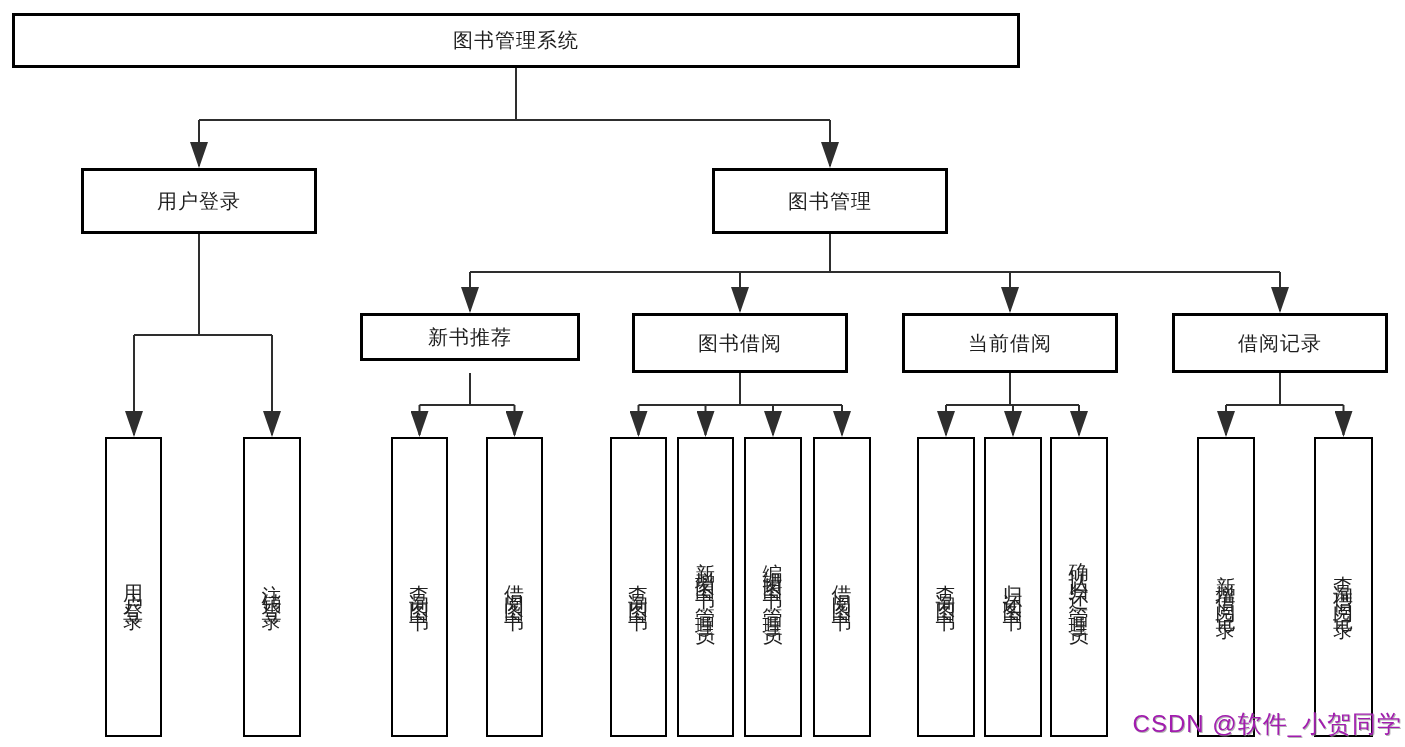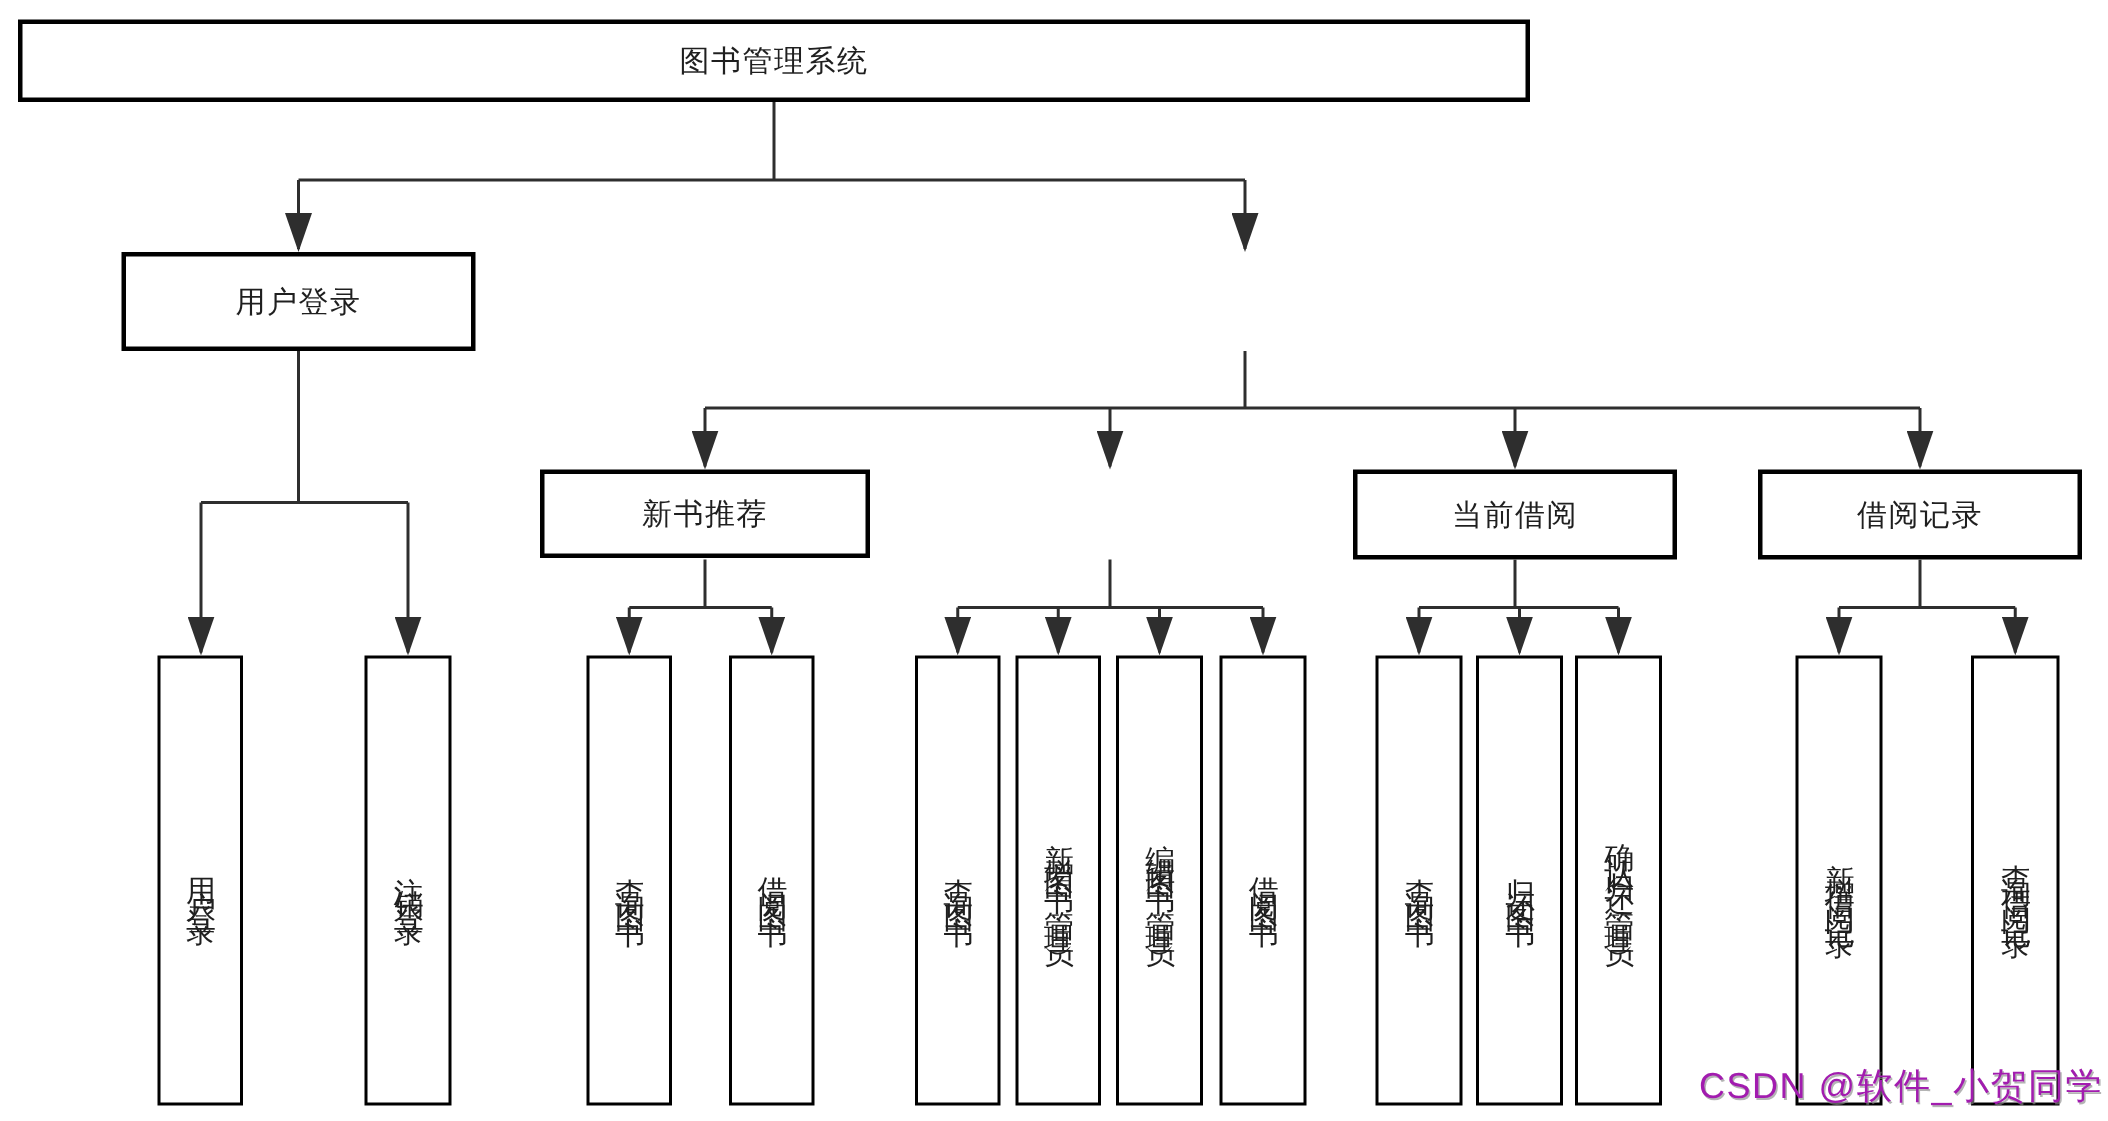--- a/index.html
+++ b/index.html
@@ -28,21 +28,21 @@
     writing-mode:vertical-rl;
     text-orientation:mixed;
     letter-spacing:9px;
     font-size:20px;
     line-height:1;
   }
   
   #n-root{left:12px;top:13px;width:1008px;height:55px;}
   #n-user-login{left:81px;top:168px;width:236px;height:66px;}
   #n-book-mgmt{left:712px;top:168px;width:236px;height:66px;}
-  #n-new-book{left:360px;top:313px;width:220px;height:59px;}
+  #n-new-book{left:360px;top:313px;width:220px;height:48px;}
   #n-borrow{left:632px;top:313px;width:216px;height:60px;}
   #n-current{left:902px;top:313px;width:216px;height:60px;}
   #n-records{left:1172px;top:313px;width:216px;height:60px;}
   #l-user-login{left:105px;top:437px;width:57px;height:300px;}
   #l-logout{left:243px;top:437px;width:58px;height:300px;}
   #l-nb-query{left:391px;top:437px;width:57px;height:300px;}
   #l-nb-borrow{left:486px;top:437px;width:57px;height:300px;}
   #l-bb-query{left:610px;top:437px;width:57px;height:300px;}
   #l-bb-add{left:677px;top:437px;width:57px;height:300px;}
   #l-bb-edit{left:744px;top:437px;width:58px;height:300px;}
@@ -114,22 +114,24 @@
       <path d="M1280 373 V405"></path>
       <path d="M1226 405 H1343.5"></path>
       <path d="M1226 405 V435" marker-end="url(#arrow)"></path>
       <path d="M1343.5 405 V435" marker-end="url(#arrow)"></path>
     </g>
   </svg>
 
   <div class="node" id="n-root">图书管理系统</div>
 
   <div class="node" id="n-user-login">用户登录</div>
+  <div class="node" id="n-book-mgmt">图书管理</div>
 
   <div class="node" id="n-new-book">新书推荐</div>
+  <div class="node" id="n-borrow">图书借阅</div>
   <div class="node" id="n-current">当前借阅</div>
   <div class="node" id="n-records">借阅记录</div>
 
   <div class="node leaf" id="l-user-login">用户登录</div>
   <div class="node leaf" id="l-logout">注销登录</div>
   <div class="node leaf" id="l-nb-query">查询图书</div>
   <div class="node leaf" id="l-nb-borrow">借阅图书</div>
   <div class="node leaf" id="l-bb-query">查询图书</div>
   <div class="node leaf" id="l-bb-add">新增图书（管理员）</div>
   <div class="node leaf" id="l-bb-edit">编辑图书（管理员）</div>

